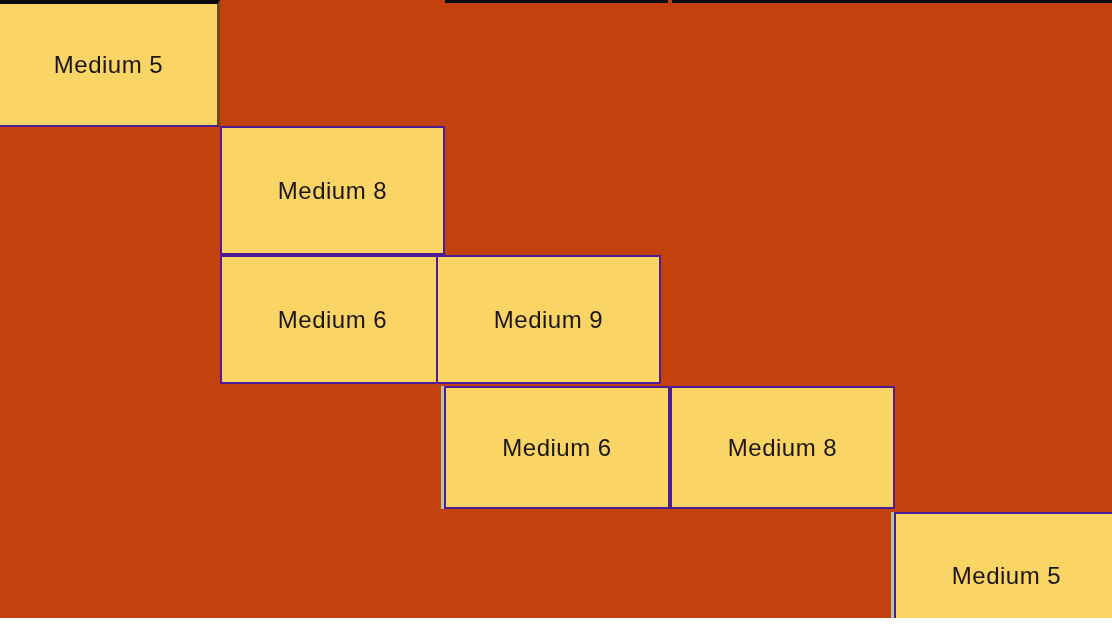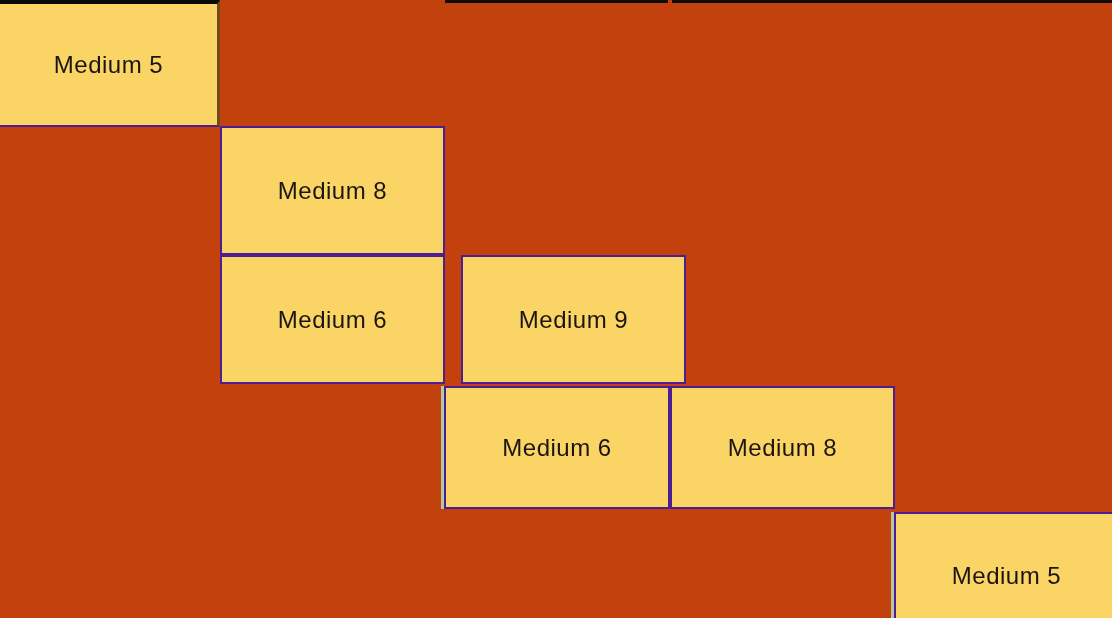--- a/index.html
+++ b/index.html
@@ -32,21 +32,21 @@
     white-space: nowrap;
     user-select: none;
   }
   
   .t1 { left: 0;    top: 0;   width: 220px; height: 127px;
         border-left: none;
         border-top: 4px solid #0A0A0A;
         border-right: 3px solid #6F4A1D; }
   .t2 { left: 220px; top: 126px; width: 225px; height: 129px; }
   .t3 { left: 220px; top: 255px; width: 225px; height: 129px; }
-  .t4 { left: 461px; top: 255px; width: 225px; height: 129px; }
+  .t4 { left: 436px; top: 255px; width: 225px; height: 129px; }
   .t5 { left: 444px; top: 386px; width: 226px; height: 123px; }
   .t6 { left: 670px; top: 386px; width: 225px; height: 123px; }
   .t7 { left: 894px; top: 512px; width: 225px; height: 127px; }
   
   .green-edge {
     position: absolute;
     left: -5px;
     top: -2px;
     width: 3px;
     height: calc(100% + 4px);

